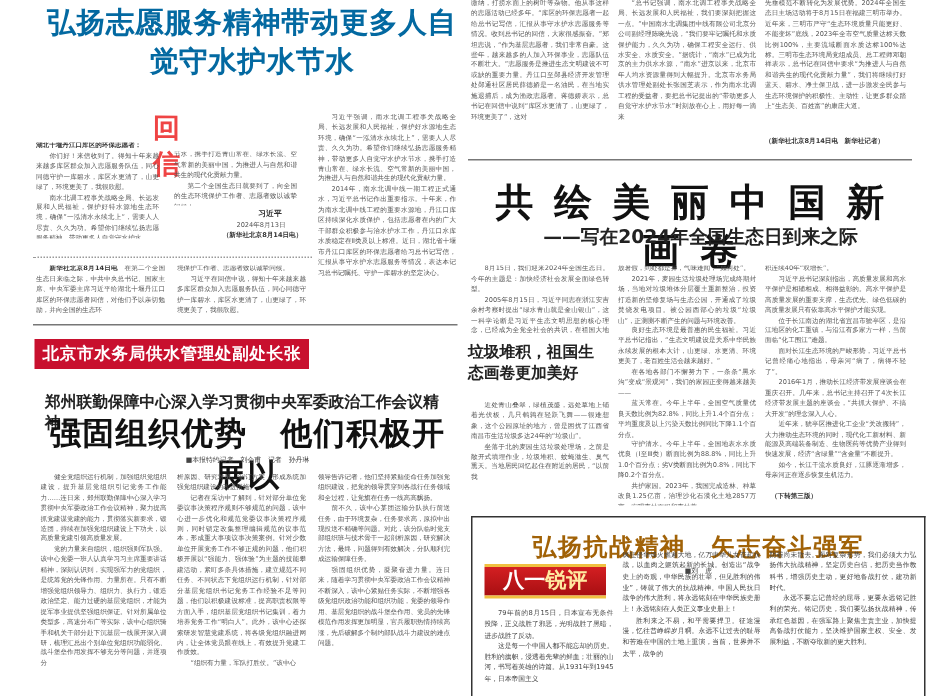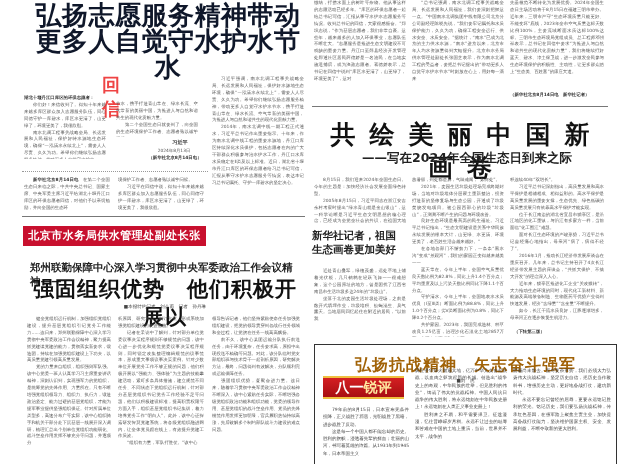--- a/index.html
+++ b/index.html
@@ -2,21 +2,21 @@
 <html><head>
 <meta charset="utf-8">
 <style>
   * { box-sizing: border-box; margin: 0; padding: 0; }
   html, body { width: 618px; height: 464px; overflow: hidden; background: #ffffff; }
   body { position: relative; font-family: "DejaVu Sans", sans-serif; color: #222; }
   .abs { position: absolute; }
   .serif { font-family: "DejaVu Serif", serif; }
   .sans { font-family: "DejaVu Sans", sans-serif; }
 
-  .headline-main { left: 28px; top: 2px; width: 280px; font-weight: bold; font-size: 26px; line-height: 26px; letter-spacing: 0.5px; color: #0f172a; text-align: center; }
+  .headline-main { left: 28px; top: 2px; width: 280px; font-weight: bold; font-size: 19px; line-height: 26px; letter-spacing: 0.5px; color: #0369a1; text-align: center; }
   .letter-title { left: 102px; top: 73px; width: 50px; font-size: 18px; font-weight: bold; letter-spacing: 18px; color: #ef4444; }
   .col-text { font-size: 4.4px; line-height: 6.9px; color: #555; text-align: justify; overflow: hidden; }
   .col-text p { text-indent: 9px; }
   .col-text .noindent { text-indent: 0; font-weight: bold; color: #333; }
   .signature { font-size: 5.2px; font-weight: bold; color: #333; text-align: center; }
   .dateline { font-size: 4.4px; color: #555; text-align: center; line-height: 7px; }
   .dotted-rule { border-top: 1px dotted #999; height: 0; }
   .solid-rule { border-top: 1px solid #777; height: 0; }
   .banner-red { left: 23px; top: 226px; width: 183px; height: 20px; background: #c8102e; color: #fff; font-size: 11px; font-weight: bold; line-height: 20px; text-align: center; letter-spacing: 0.5px; }
   .kicker { left: 30px; top: 261px; width: 270px; font-size: 10.5px; font-weight: bold; color: #222; }
@@ -106,21 +106,21 @@
 <div class="abs solid-rule" style="left:312px; top:106px; width:296px;"></div>
 
 <div class="abs headline3 serif">共绘美丽中国新画卷</div>
 <div class="abs subhead3">——写在2024年全国生态日到来之际</div>
 
 <div class="abs col-text" style="left:314px; top:177px; width:92px; height:46px;">
   <p>8月15日，我们迎来2024年全国生态日。今年的主题是：加快经济社会发展全面绿色转型。</p>
   <p>2005年8月15日，习近平同志在浙江安吉余村考察时提出“绿水青山就是金山银山”，这一科学论断是习近平生态文明思想的核心理念，已经成为全党全社会的共识，在祖国大地上生根、开花。</p>
 
 </div>
-<div class="abs section-head">新华社记者，祖国生态画卷更加美好</div>
+<div class="abs section-head">垃圾堆积，祖国生态画卷更加美好</div>
 <div class="abs col-text" style="left:314px; top:268px; width:92px; height:70px;">
   <p>近处青山叠翠，绿植茂盛，远处草地上铺着光伏板，几只鹌鹑在轻跃飞舞——很难想象，这个公园原址的地方，曾是困扰了江西省南昌市生活垃圾多达24年的“垃圾山”。</p>
   <p>坐落于北的麦园生活垃圾处理场，之前是敞开式填埋作业，垃圾堆积、蚊蝇滋生、臭气熏天。当地居民回忆起住在附近的居民，“以前我</p>
 </div>
 <div class="abs col-text" style="left:412px; top:177px; width:92px; height:160px;">
   <p style="text-indent:0">放暑假，到处都是异，气味难闻，“如何处”。</p>
   <p>2021年，麦园生活垃圾处理场完成终期封场，当地对垃圾堆体分层覆土重新整治，投资打造新的坚修复场与生态公园，开通成了垃圾焚烧发电项目。被公园西部心的垃圾“垃圾山”，正测测不断产生的问题与环境改善。</p>
   <p>良好生态环境是最普惠的民生福祉。习近平总书记指出，“生态文明建设是关系中华民族永续发展的根本大计，山更绿、水更清、环境更美了，老百姓生活会越来越好。”</p>
   <p>在各地各部门不懈努力下，一条条“黑水沟”变成“景观河”，我们的家园正变得越来越美——</p>
   <p>蓝天常在。今年上半年，全国空气质量优良天数比例为82.8%，同比上升1.4个百分点；平均重度及以上污染天数比例同比下降1.1个百分点。</p>

